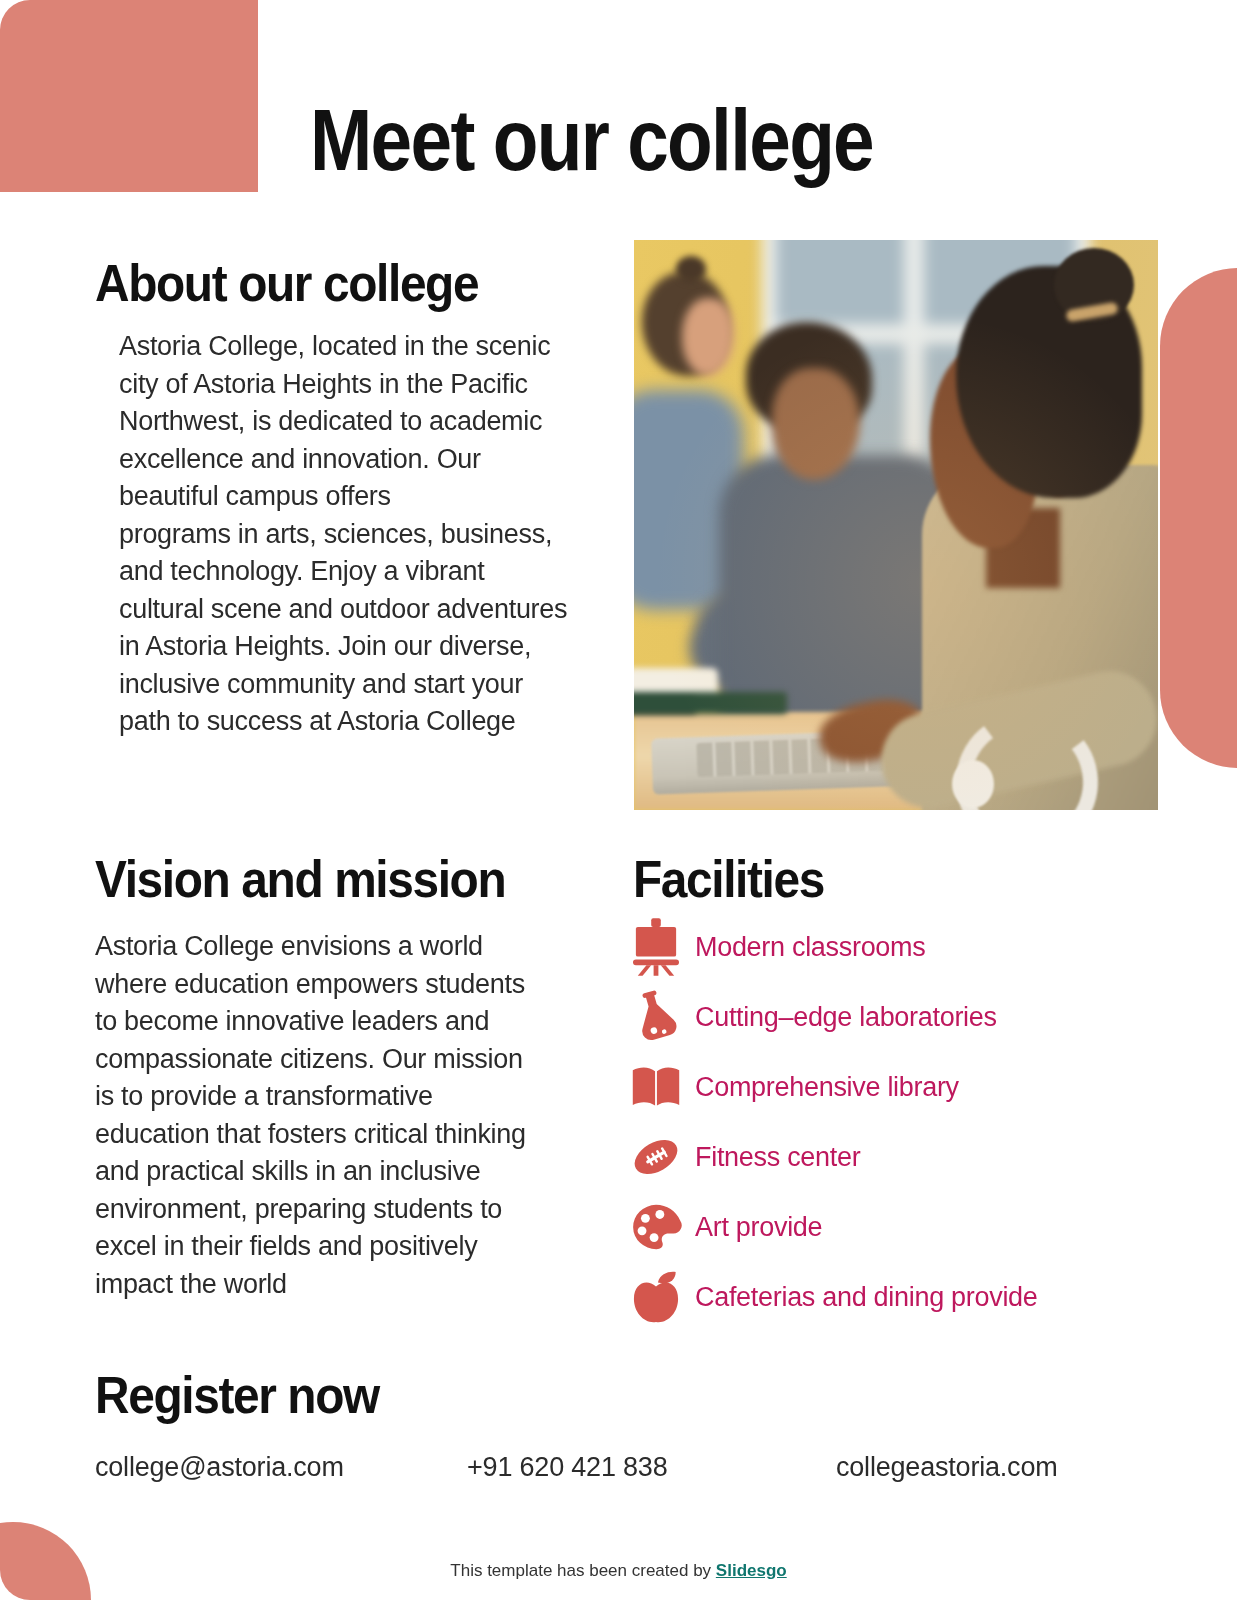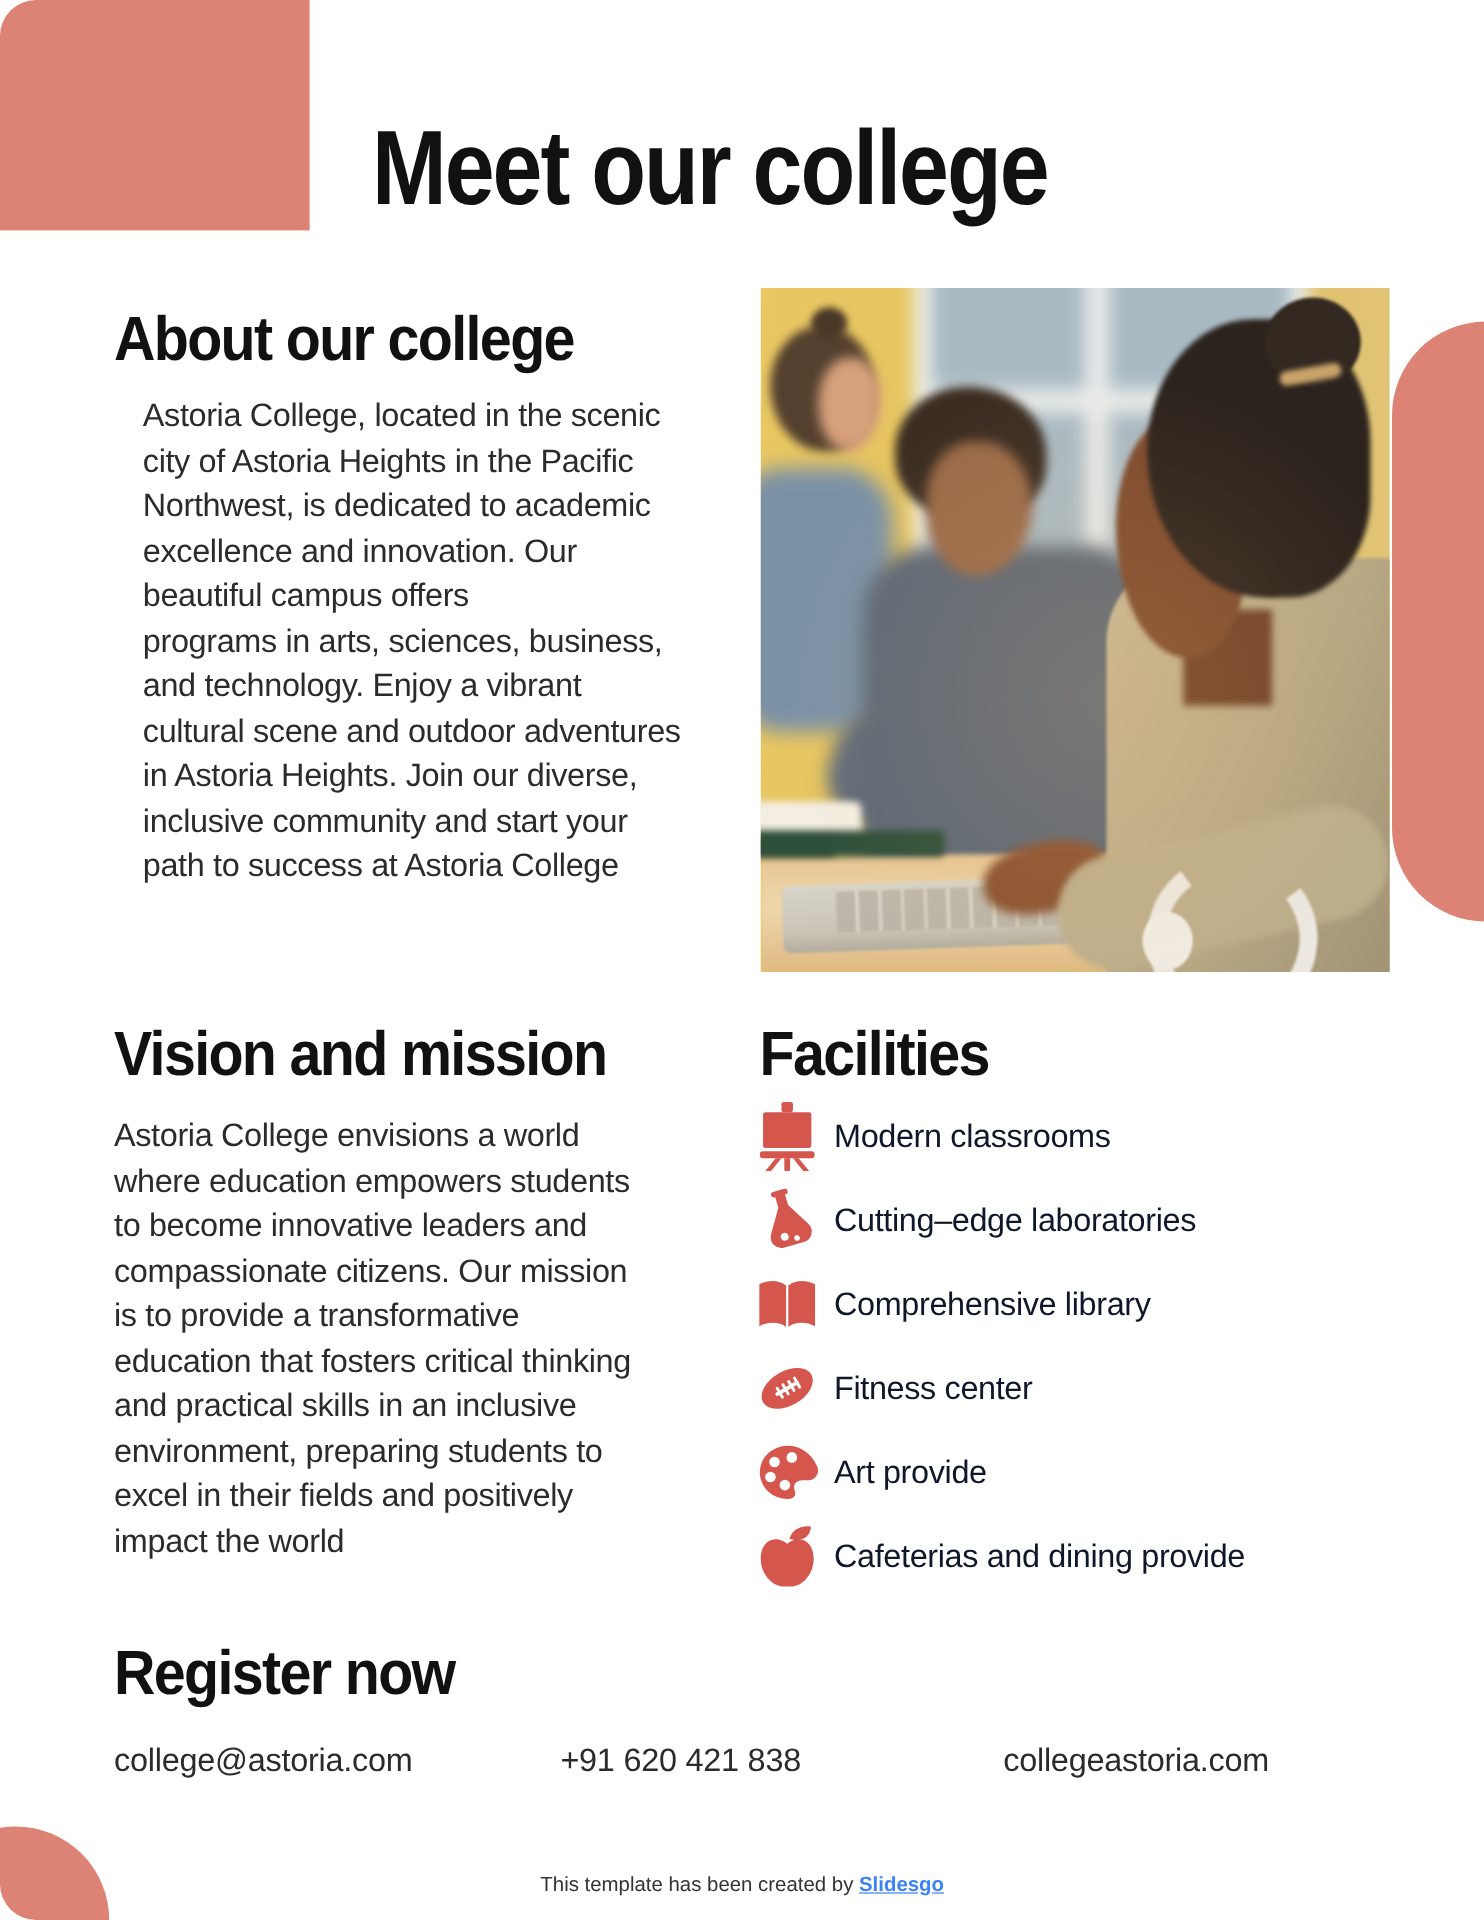--- a/index.html
+++ b/index.html
@@ -26,31 +26,31 @@
   
   .para{position:absolute;font-size:27px;line-height:37.5px;letter-spacing:-.3px;color:#2b2b2b;}
   .para div{white-space:nowrap;}
   .para.about{left:95px;top:328px;margin-left:24px;}
   .para.vision{left:95px;top:928px;}
 
   
   .fac-row{position:absolute;left:630px;width:560px;height:58px;}
   .fac-icon{position:absolute;left:0;top:0;width:52px;height:58px;display:flex;align-items:center;justify-content:center;}
   .fac-icon svg{fill:#D4564D;}
-  .fac-label{position:absolute;left:65px;top:0;line-height:58px;font-size:27px;letter-spacing:-.3px;color:#0f172a;white-space:nowrap;text-align:right;}
+  .fac-label{position:absolute;left:65px;top:0;line-height:58px;font-size:27px;letter-spacing:-.3px;color:#be185d;white-space:nowrap;text-align:right;}
 
   
   .contact{position:absolute;top:1452px;font-size:27px;letter-spacing:-.2px;color:#2b2b2b;white-space:nowrap;}
   .contact.email{left:95px;}
   .contact.phone{left:467px;}
   .contact.web{left:836px;}
 
   
   .footer{position:absolute;left:0;top:1561px;width:1237px;text-align:center;font-size:17px;color:#333;}
-  .footer .brand{font-weight:700;text-decoration:underline;color:#3b82f6;}
+  .footer .brand{font-weight:700;text-decoration:underline;color:#0f766e;}
 
   
   .photo{position:absolute;left:634px;top:240px;width:524px;height:570px;overflow:hidden;
          background:linear-gradient(100deg,#e9c863 0%,#e5c45f 35%,#dfc06a 60%,#e2c57b 100%);}
   .photo *{position:absolute;}
   .ph-window{left:128px;top:-30px;width:300px;height:250px;background:#a9bac3;
              border:14px solid #eef0ee;border-radius:4px;filter:blur(7px);
              background-image:
                linear-gradient(to right,transparent 0 128px,#e9ecea 128px 148px,transparent 148px),
                linear-gradient(to bottom,transparent 0 100px,#e9ecea 100px 120px,transparent 120px);}

